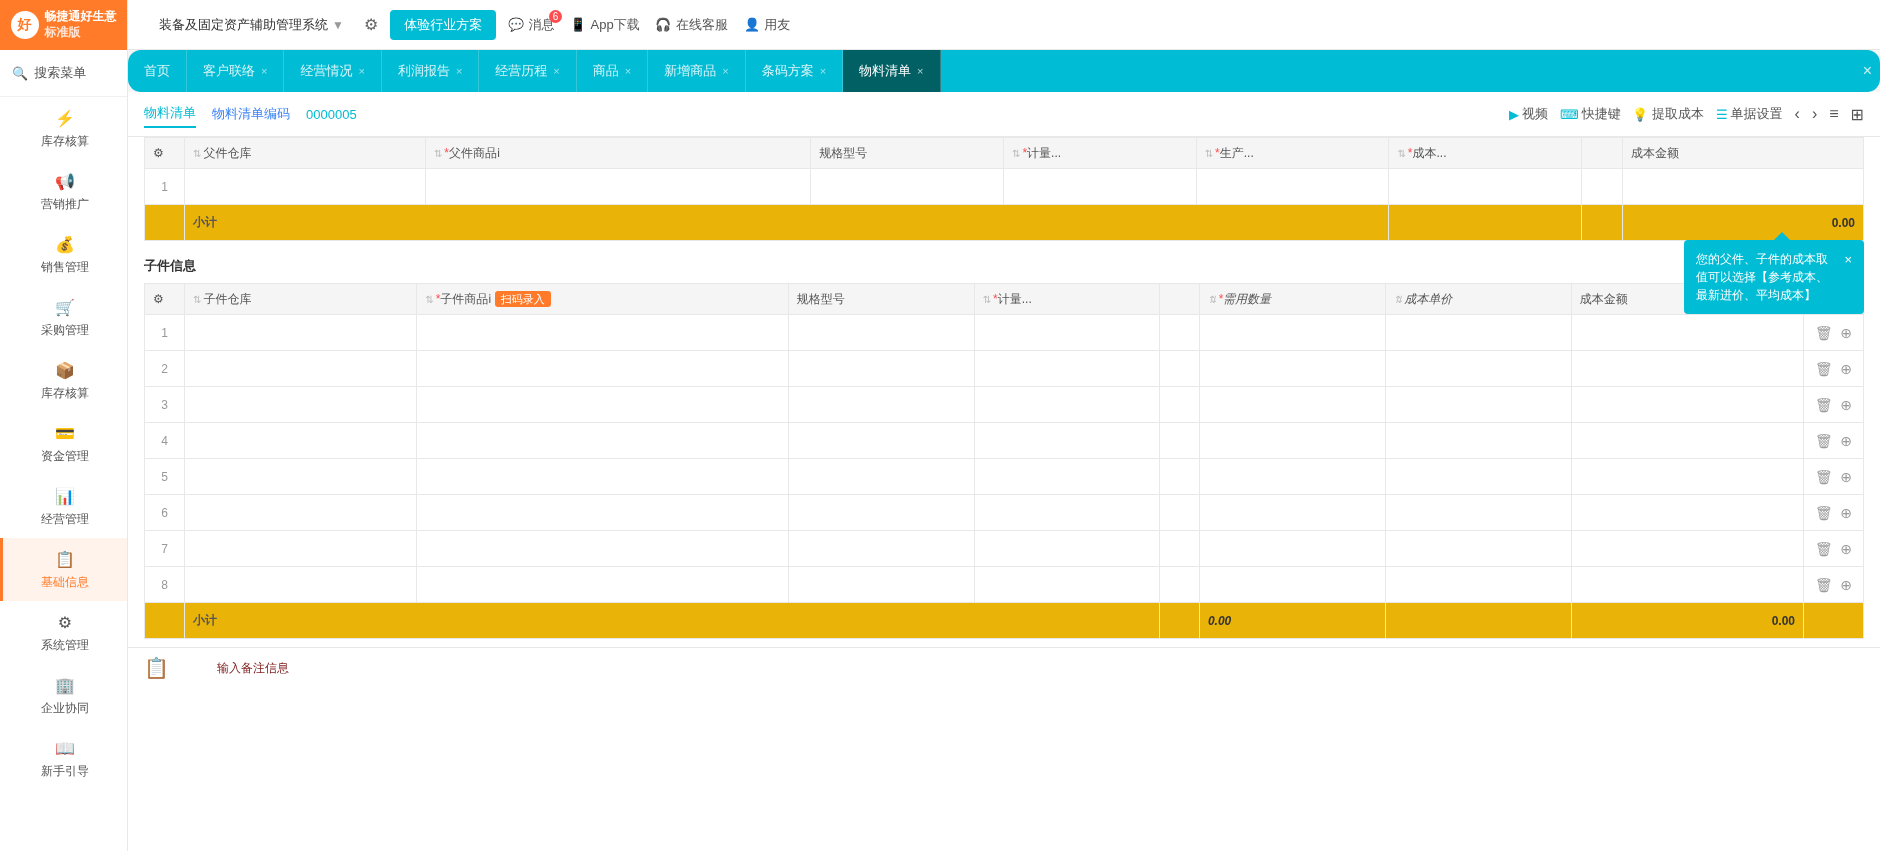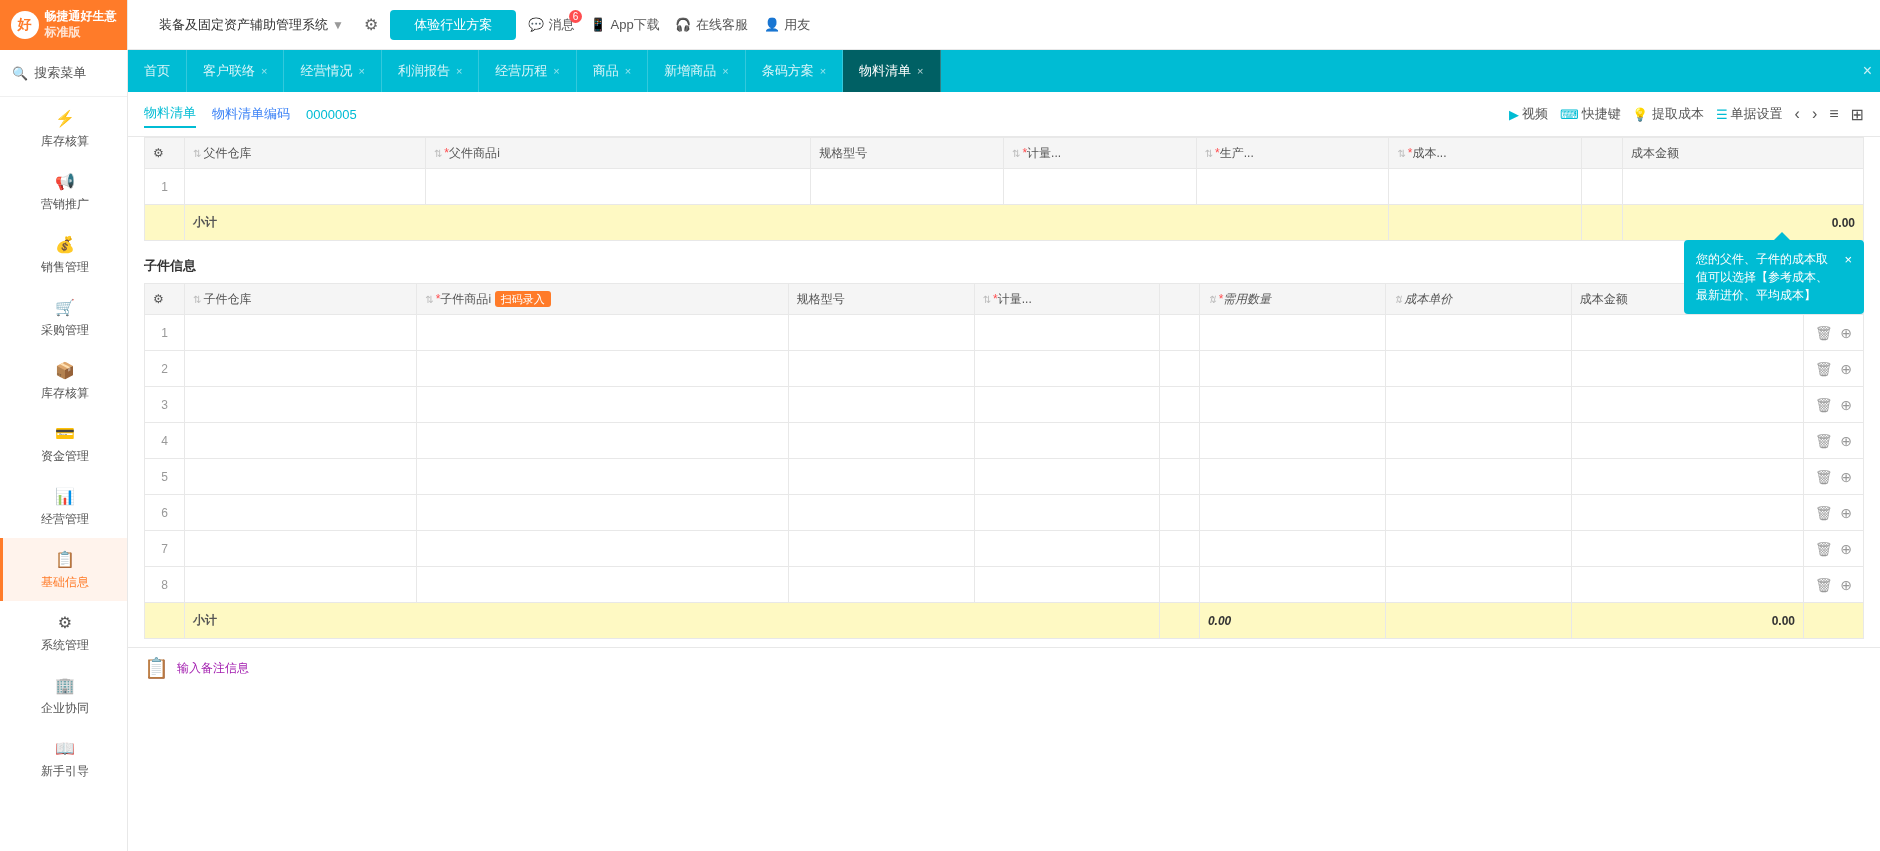--- a/index.html
+++ b/index.html
@@ -105,21 +105,21 @@
       color: #333;
       margin-left: 15px;
     }
     .top-bar-selector .chevron { color: #999; font-size: 12px; }
     .top-bar-gear { color: #666; cursor: pointer; font-size: 16px; margin-left: 8px; }
     .top-bar-trial {
       background: #00bcd4;
       color: white;
       border: none;
       border-radius: 4px;
-      padding: 6px 24px;
+      padding: 6px 14px;
       cursor: pointer;
       font-size: 13px;
     }
     .top-bar-right {
       display: flex;
       align-items: center;
       gap: 16px;
       color: #555;
       font-size: 13px;
     }
@@ -145,20 +145,21 @@
 
     
     .nav-tabs {
       background: #00bcd4;
       display: flex;
       align-items: center;
       height: 42px;
       flex-shrink: 0;
       overflow-x: auto;
       scrollbar-width: none;
+      border-radius: 13px;
     }
     .nav-tabs::-webkit-scrollbar { display: none; }
     .nav-tab {
       height: 42px;
       display: flex;
       align-items: center;
       padding: 0 16px;
       color: rgba(255,255,255,0.85);
       cursor: pointer;
       font-size: 13px;
@@ -244,21 +245,21 @@
     }
     .data-table th .required { color: #ff4d4f; }
     .data-table th .sort-arrows { color: #bbb; font-size: 10px; margin-right: 2px; }
     .data-table td {
       border: 1px solid #e8e8e8;
       padding: 6px 8px;
       color: #333;
       height: 36px;
     }
     .data-table tr.subtotal-row td {
-      background: #fef9c3;
+      background: #eab308;
       font-weight: bold;
     }
     .data-table tr.subtotal-row td.label { color: #555; }
     .data-table td.row-num { color: #999; text-align: center; width: 40px; }
     .data-table td.action-cell { text-align: center; white-space: nowrap; }
     .action-icon { cursor: pointer; color: #999; font-size: 14px; margin: 0 2px; }
 
     .scan-badge {
       background: #ff7b29;
       color: white;
@@ -301,21 +302,21 @@
     .bottom-bar {
       border-top: 1px solid #e8e8e8;
       padding: 8px 16px;
       display: flex;
       align-items: center;
       gap: 8px;
       background: #fff;
       flex-shrink: 0;
     }
     .bottom-icon { color: #00bcd4; font-size: 20px; cursor: pointer; }
-    .bottom-text { color: #a21caf; font-size: 12px; }
+    .bottom-text { color: #7f1d1d; font-size: 12px; margin-left: 40px; }
 
     .col-settings { width: 36px; text-align: center; }
     .col-warehouse { min-width: 100px; }
     .col-product { min-width: 160px; }
     .col-spec { min-width: 80px; }
     .col-unit { min-width: 80px; }
     .col-produce { min-width: 80px; }
     .col-cost { min-width: 80px; }
     .col-qty { min-width: 80px; font-style: italic; }
     .col-unit-cost { min-width: 80px; font-style: italic; }

